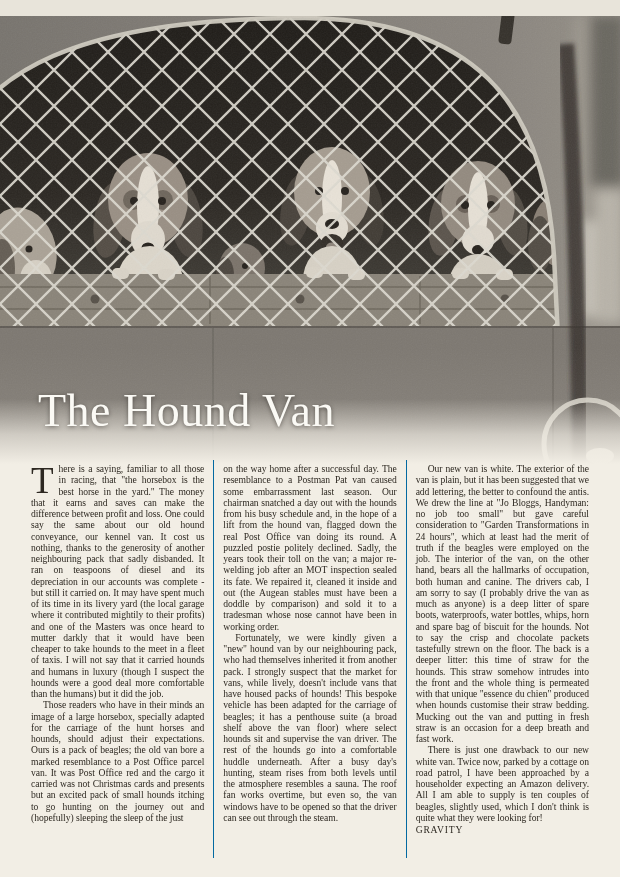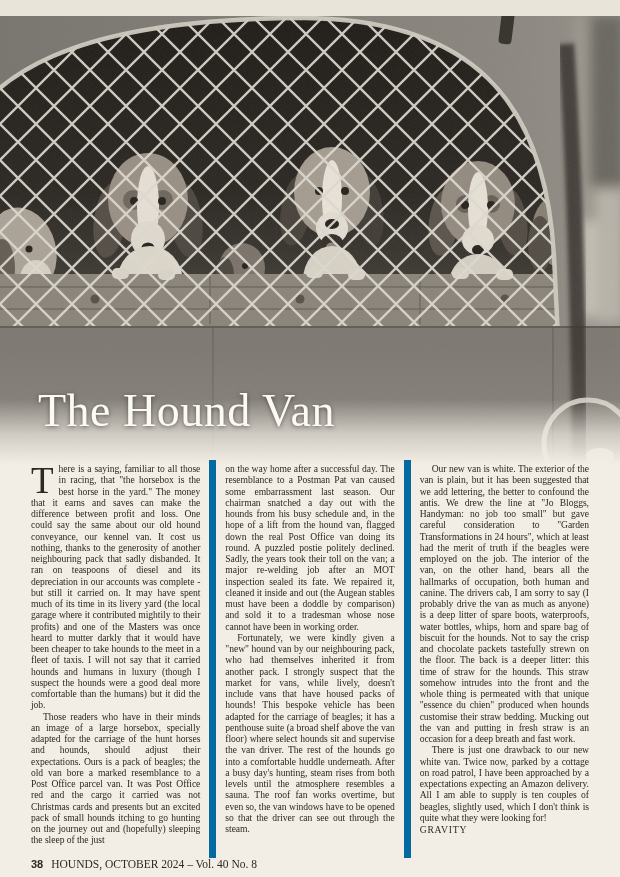--- a/index.html
+++ b/index.html
@@ -20,21 +20,21 @@
     position:absolute;left:31px;top:444px;width:558px;height:398px;
     display:flex;align-items:stretch;
   }
   .col{
     flex:1 1 0;padding:3px 9px 0 9px;min-width:0;
     font-size:9.6px;line-height:11.25px;text-align:justify;
     letter-spacing:-0.05px;
   }
   .col:first-child{padding-left:0;}
   .col:last-child{padding-right:0;}
-  .col + .col{border-left:7px solid #0369a1;}
+  .col + .col{border-left:1px solid #0369a1;}
   .col p{margin:0;text-indent:12px;}
   .col p.noindent{text-indent:0;}
   .col p.byline{text-indent:0;padding-right:8px;margin-top:1px;letter-spacing:0.8px;}
   .dropcap{
     float:left;font-size:37px;line-height:29px;
     padding:3px 5px 0 0;color:#2d2821;
   }
   .footer{
     position:absolute;left:31px;top:842px;width:558px;
     font-size:11.5px;white-space:nowrap;
@@ -217,22 +217,19 @@
     <div class="col">
         <p class="noindent"><span class="dropcap">T</span>here is a saying, familiar to all those in racing, that "the horsebox is the best horse in the yard." The money that it earns and saves can make the difference between profit and loss. One could say the same about our old hound conveyance, our kennel van. It cost us nothing, thanks to the generosity of another neighbouring pack that sadly disbanded. It ran on teaspoons of diesel and its depreciation in our accounts was complete - but still it carried on. It may have spent much of its time in its livery yard (the local garage where it contributed mightily to their profits) and one of the Masters was once heard to mutter darkly that it would have been cheaper to take hounds to the meet in a fleet of taxis. I will not say that it carried hounds and humans in luxury (though I suspect the hounds were a good deal more comfortable than the humans) but it did the job.</p>
         <p>Those readers who have in their minds an image of a large horsebox, specially adapted for the carriage of the hunt horses and hounds, should adjust their expectations. Ours is a pack of beagles; the old van bore a marked resemblance to a Post Office parcel van. It was Post Office red and the cargo it carried was not Christmas cards and presents but an excited pack of small hounds itching to go hunting on the journey out and (hopefully) sleeping the sleep of the just</p>
       </div>
     <div class="col">
         <p class="noindent">on the way home after a successful day. The resemblance to a Postman Pat van caused some embarrassment last season. Our chairman snatched a day out with the hounds from his busy schedule and, in the hope of a lift from the hound van, flagged down the real Post Office van doing its round. A puzzled postie politely declined. Sadly, the years took their toll on the van; a major re-welding job after an MOT inspection sealed its fate. We repaired it, cleaned it inside and out (the Augean stables must have been a doddle by comparison) and sold it to a tradesman whose nose cannot have been in working order.</p>
         <p>Fortunately, we were kindly given a "new" hound van by our neighbouring pack, who had themselves inherited it from another pack. I strongly suspect that the market for vans, while lively, doesn't include vans that have housed packs of hounds! This bespoke vehicle has been adapted for the carriage of beagles; it has a penthouse suite (a broad shelf above the van floor) where select hounds sit and supervise the van driver. The rest of the hounds go into a comfortable huddle underneath. After a busy day's hunting, steam rises from both levels until the atmosphere resembles a sauna. The roof fan works overtime, but even so, the van windows have to be opened so that the driver can see out through the steam.</p>
       </div>
     <div class="col">
         <p>Our new van is white. The exterior of the van is plain, but it has been suggested that we add lettering, the better to confound the antis. We drew the line at "Jo Bloggs, Handyman: no job too small" but gave careful consideration to "Garden Transformations in 24 hours", which at least had the merit of truth if the beagles were employed on the job. The interior of the van, on the other hand, bears all the hallmarks of occupation, both human and canine. The drivers cab, I am sorry to say (I probably drive the van as much as anyone) is a deep litter of spare boots, waterproofs, water bottles, whips, horn and spare bag of biscuit for the hounds. Not to say the crisp and chocolate packets tastefully strewn on the floor. The back is a deeper litter: this time of straw for the hounds. This straw somehow intrudes into the front and the whole thing is permeated with that unique "essence du chien" produced when hounds customise their straw bedding. Mucking out the van and putting in fresh straw is an occasion for a deep breath and fast work.</p>
-        <p>There is just one drawback to our new white van. Twice now, parked by a cottage on road patrol, I have been approached by a expectations expecting an Amazon delivery. All I am able to supply is ten couples of beagles, slightly used, which I don't think is quite what they were looking for!</p>
+        <p>There is just one drawback to our new white van. Twice now, parked by a cottage on road patrol, I have been approached by a householder expecting an Amazon delivery. All I am able to supply is ten couples of beagles, slightly used, which I don't think is quite what they were looking for!</p>
         <p class="byline">GRAVITY</p>
       </div>
   </div>
 
-  <div class="footer">
-    <span class="pagenum">38</span><span>HOUNDS, OCTOBER 2024 – Vol. 40 No. 8</span>
-  </div>
 
 </div>
 
 </body></html>

